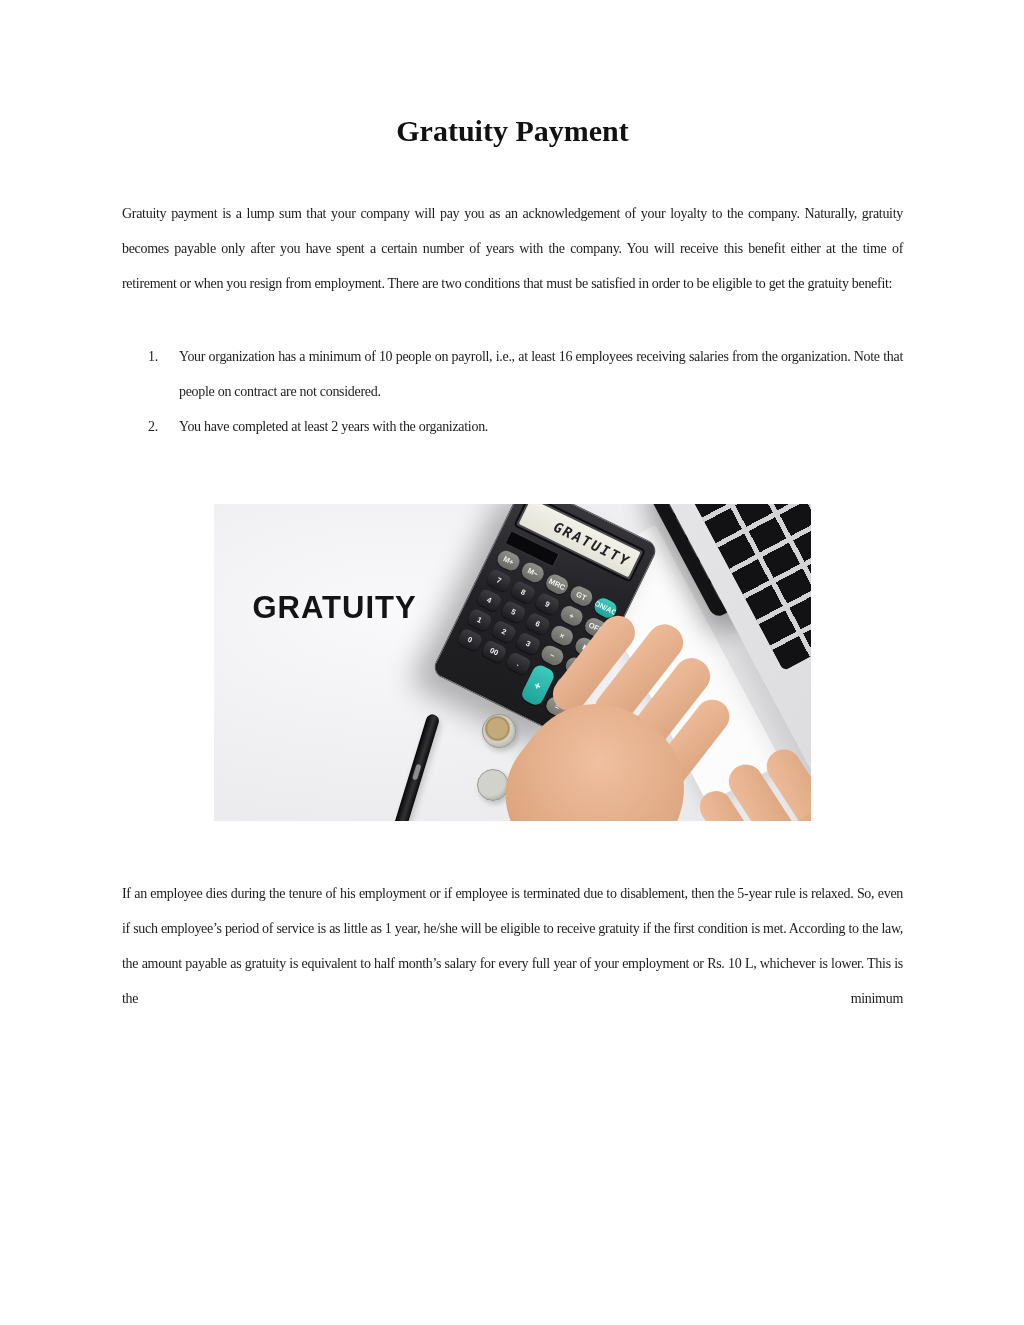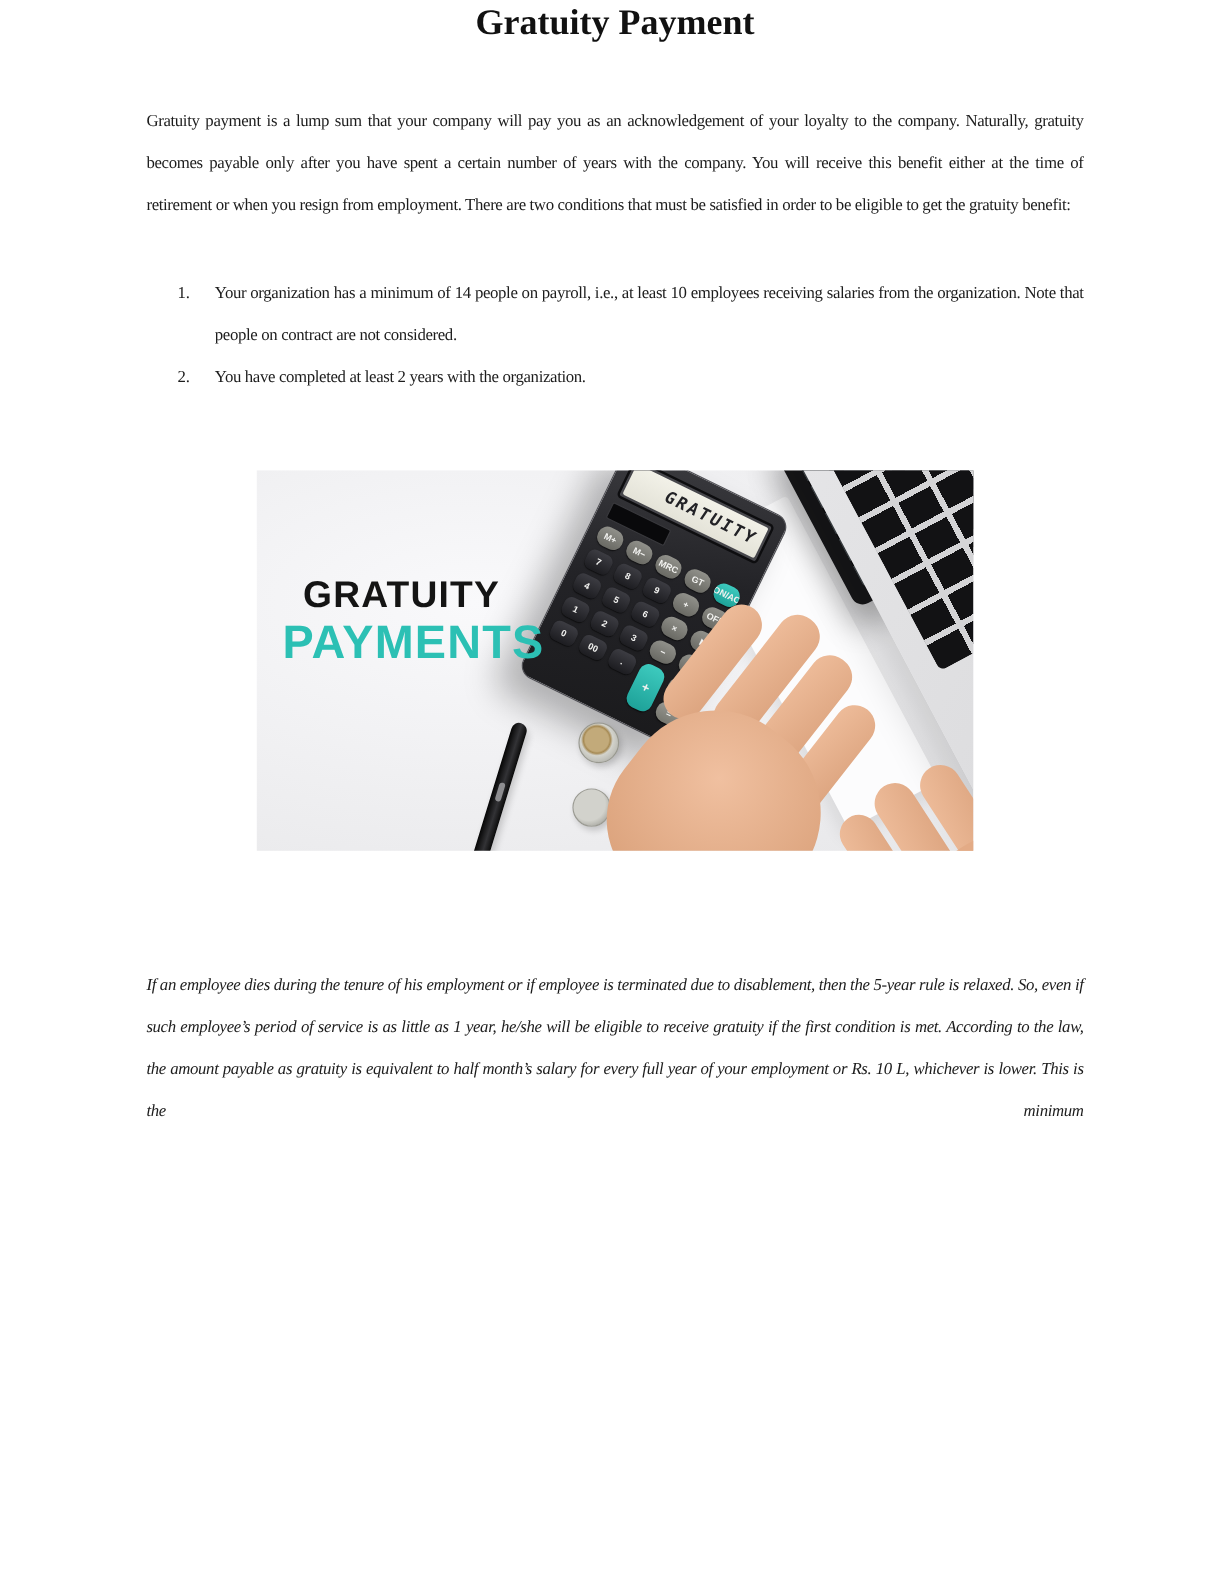--- a/index.html
+++ b/index.html
@@ -3,30 +3,30 @@
 <meta charset="utf-8">
 <style>
   html,body{margin:0;padding:0;background:#ffffff;}
   .page{
     position:relative;width:1024px;height:1325px;background:#ffffff;
     font-family:"Liberation Serif","DejaVu Serif",serif;color:#1c1c1c;
     overflow:hidden;margin:0 auto;
   }
   .content{padding:0 121px 0 122px;}
   .title{
-    margin:0;text-align:center;
+    margin:0;padding-top:112px;text-align:center;
     font-size:30px;line-height:38px;font-weight:bold;color:#111;
   }
   .body-text{font-size:14px;line-height:35px;letter-spacing:-0.3px;}
   .intro{margin-top:46px;text-align:justify;}
   .conditions{margin-top:38px;}
   .cond-item{display:flex;padding-left:26px;}
   .cond-num{flex:none;width:31px;}
   .cond-text{flex:1;text-align:justify;}
-  .closing{margin-top:95px;text-align:justify;text-align-last:justify;font-style:italic;}
+  .closing{margin-top:55px;text-align:justify;text-align-last:justify;}
 
   
   .photo{
     position:relative;width:597px;height:317px;margin:60px auto 0;
     background:radial-gradient(ellipse at 30% 35%, #f9f9fb 0%, #efeff1 55%, #e7e7e9 100%);
     overflow:hidden;font-family:"Liberation Sans","DejaVu Sans",sans-serif;
   }
   .cap1{position:absolute;left:39px;top:88px;font-size:31px;font-weight:800;
     color:#141414;letter-spacing:1px;line-height:1;}
   .cap2{position:absolute;left:22px;top:124px;font-size:39px;font-weight:800;
@@ -115,21 +115,21 @@
 <div class="page">
   <div class="content">
 
     <h1 class="title">Gratuity Payment</h1>
 
     <p class="body-text intro">Gratuity payment is a lump sum that your company will pay you as an acknowledgement of your loyalty to the company. Naturally, gratuity becomes payable only after you have spent a certain number of years with the company. You will receive this benefit either at the time of retirement or when you resign from employment. There are two conditions that must be satisfied in order to be eligible to get the gratuity benefit:</p>
 
     <div class="conditions">
       <div class="body-text cond-item">
         <span class="cond-num">1.</span>
-        <div class="cond-text">Your organization has a minimum of 14 people on payroll, i.e., at least 10 employees receiving salaries from the organization. Note that people on contract are not considered.</div>
+        <div class="cond-text">Your organization has a minimum of 10 people on payroll, i.e., at least 16 employees receiving salaries from the organization. Note that people on contract are not considered.</div>
       </div>
       <div class="body-text cond-item">
         <span class="cond-num">2.</span>
         <div class="cond-text">You have completed at least 2 years with the organization.</div>
       </div>
     </div>
   </div>
 
   <div class="photo">
 
@@ -199,19 +199,18 @@
     </div>
 
     <div class="hand hand2">
       <div class="finger f1"></div>
       <div class="finger f2"></div>
       <div class="finger f3"></div>
       <div class="palm2"></div>
     </div>
 
     <div class="cap1">GRATUITY</div>
-    <div class="cap2">PAYMENTS</div>
   </div>
 
   <div class="content">
     <p class="body-text closing">If an employee dies during the tenure of his employment or if employee is terminated due to disablement, then the 5-year rule is relaxed. So, even if such employee’s period of service is as little as 1 year, he/she will be eligible to receive gratuity if the first condition is met. According to the law, the amount payable as gratuity is equivalent to half month’s salary for every full year of your employment or Rs. 10 L, whichever is lower. This is the minimum</p>
   </div>
 </div>
 
 </body></html>

